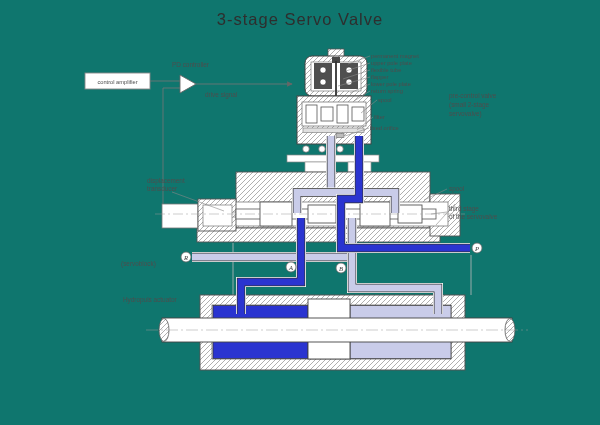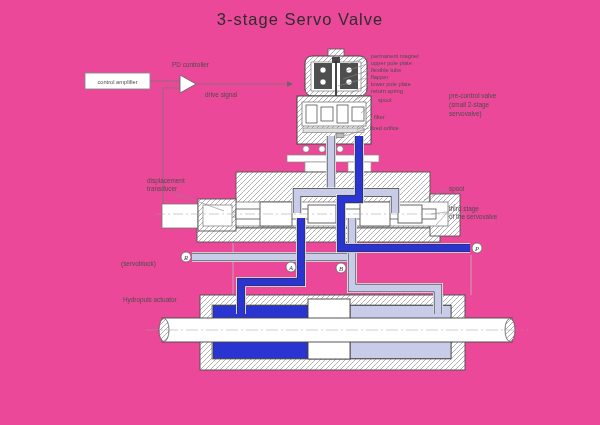--- a/index.html
+++ b/index.html
@@ -1,16 +1,16 @@
 <!DOCTYPE html>
 <html><head>
 <meta charset="utf-8">
 <style>
   html,body{margin:0;padding:0;background:#ffffff;}
-  .page{width:600px;height:425px;position:relative;background:#ec4899;outline:1px solid #e6e6e6;
+  .page{width:600px;height:425px;position:relative;background:#0f766e;outline:1px solid #e6e6e6;
         font-family:"Liberation Sans",sans-serif;overflow:hidden;}
   svg{display:block;}
   text{fill:#4d4d4d;}
   .ttl{font-size:16.5px;letter-spacing:1px;fill:#2e2e2e;}
   .lbl{font-size:5.7px;}
   .note{font-size:6.4px;}
   .port{font-family:"Liberation Serif",serif;font-style:italic;font-size:6.5px;fill:#333;}
   .thin{stroke:#777;stroke-width:0.8;fill:none;}
   .lead{stroke:#888;stroke-width:0.6;fill:none;}
 </style>

